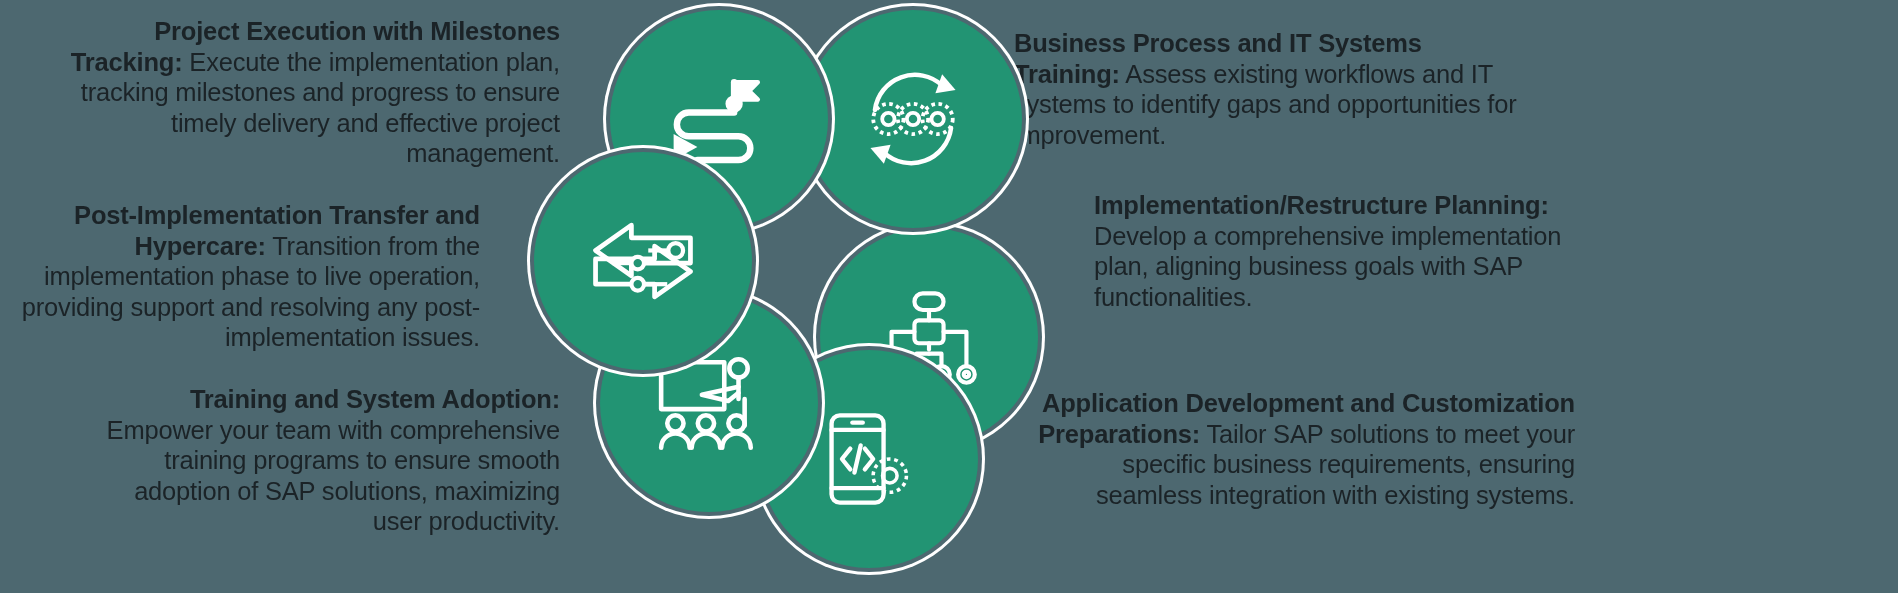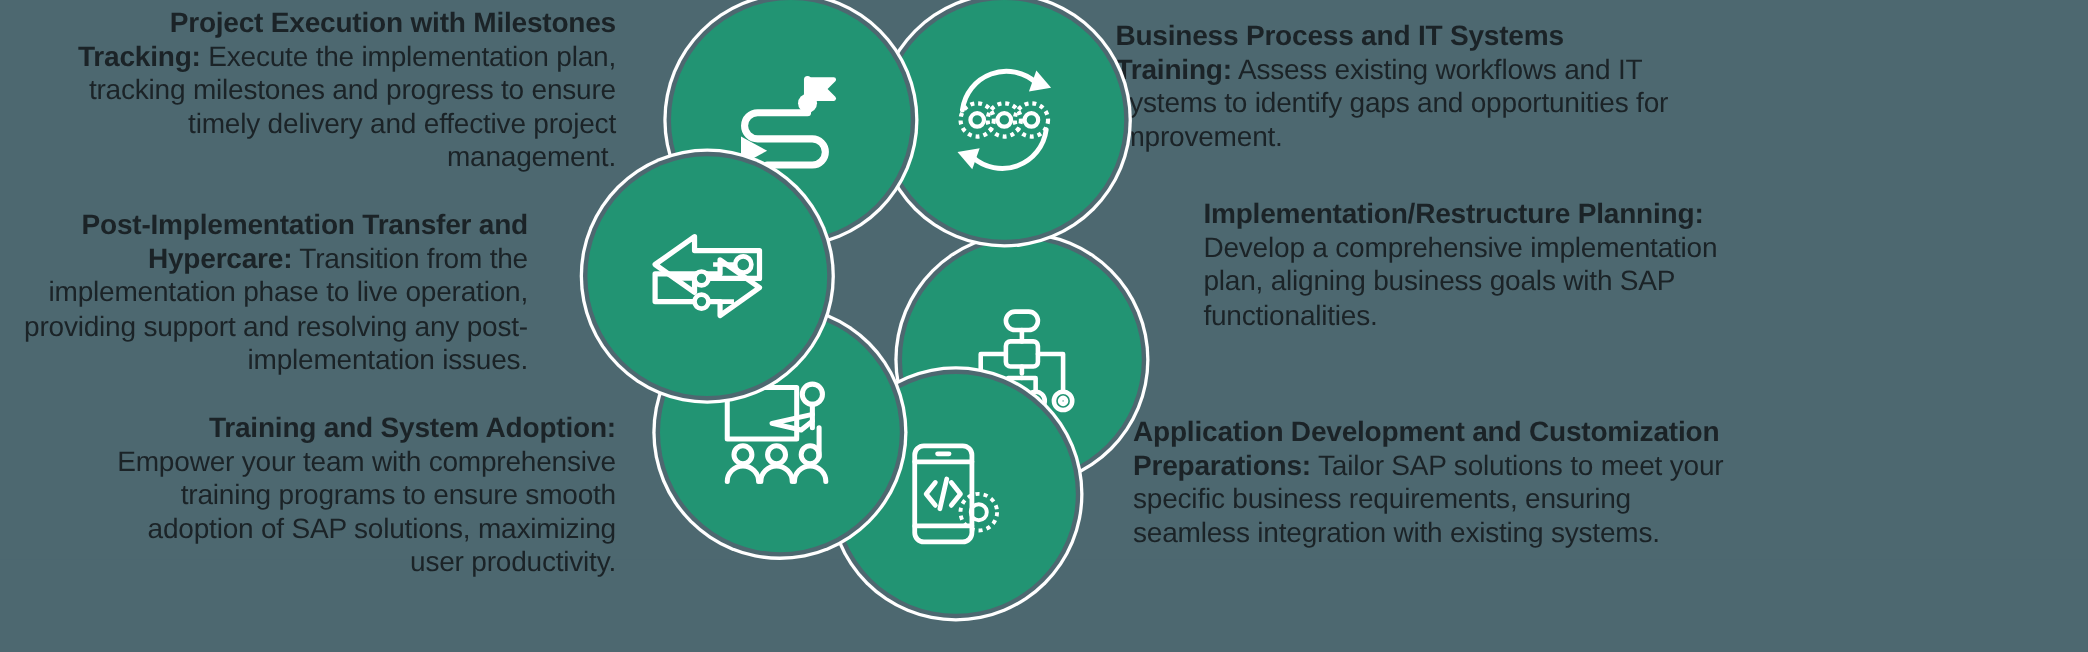--- a/index.html
+++ b/index.html
@@ -12,20 +12,21 @@
     height: 593px;
     background: #4d6870;
     font-family: "Liberation Sans", sans-serif;
     overflow: hidden;
   }
   .canvas {
     position: relative;
     width: 1898px;
     height: 509px;
     background: #4d6870;
+    margin-top: 10px;
   }
 
   
   .txt {
     position: absolute;
     color: #1b2327;
     font-size: 25.5px;
     line-height: 30.5px;
     letter-spacing: -0.2px;
     font-family: "Liberation Sans", sans-serif;
@@ -37,21 +38,21 @@
   .txt.left-align  { text-align: left; }
 
   
   #blk-project-execution   { left: 40px;  top: 6px;   width: 520px; }
   #blk-post-implementation { left: 0px;   top: 190px; width: 480px; }
   #blk-training            { left: 90px;  top: 374px; width: 470px; }
 
   
   #blk-business-process    { left: 1014px; top: 18px;  width: 520px; }
   #blk-planning            { left: 1094px; top: 180px; width: 480px; }
-  #blk-app-development     { left: 1030px; top: 378px; width: 545px; }
+  #blk-app-development     { left: 1030px; top: 378px; width: 545px; text-align: right; }
 
   
   .wheel {
     position: absolute;
     left: 534px;
     top: -10px;
     width: 510px;
     height: 520px;
   }
   .bubble {

